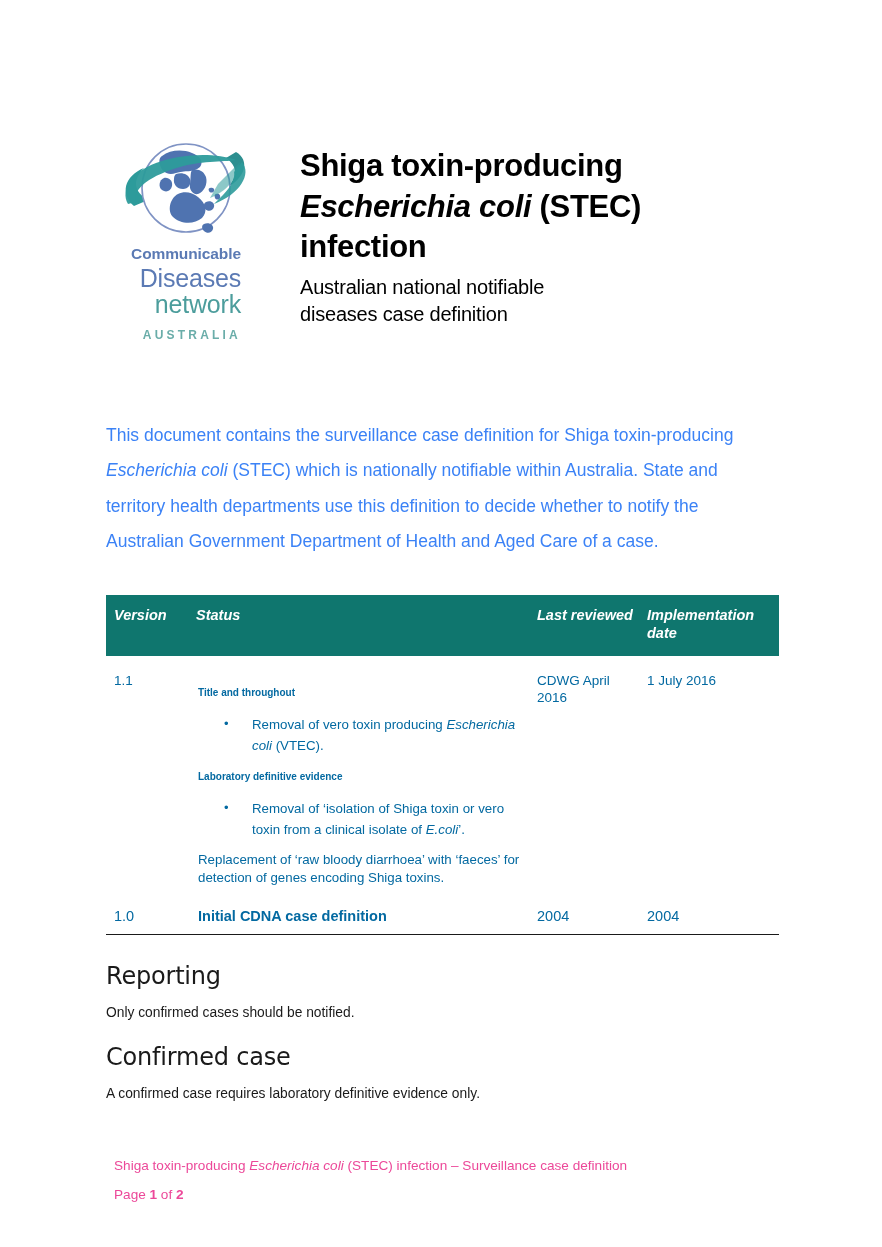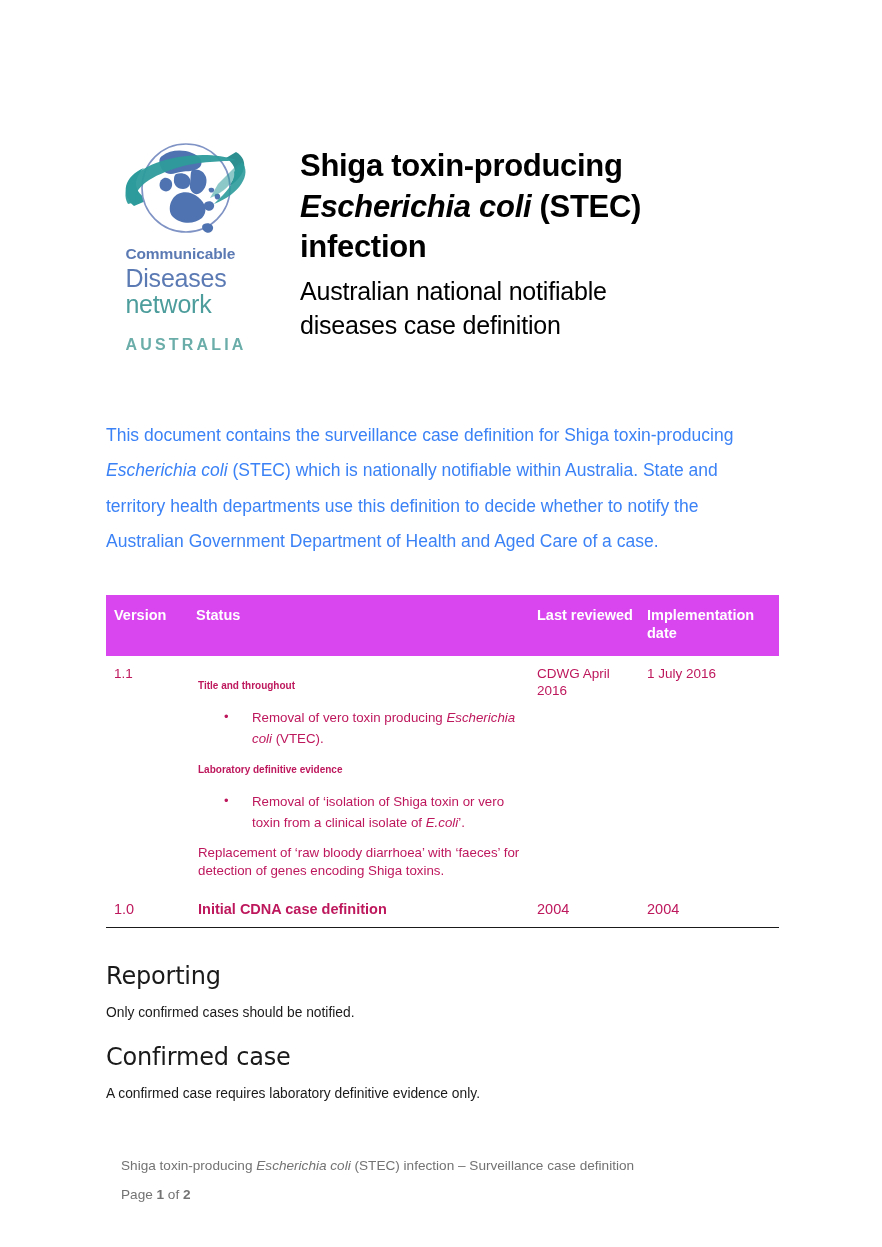--- a/index.html
+++ b/index.html
@@ -44,21 +44,21 @@
   }
 
   .logo-mark {
     width: 136px;
     height: 116px;
     position: relative;
   }
 
   .logo-wordmark {
     margin-top: -2px;
-    text-align: left;
+    text-align: right;
     line-height: 1;
     user-select: none;
   }
   .wm-communicable {
     font-size: 15.5px;
     font-weight: 700;
     color: #5b7ab4;
     letter-spacing: -0.1px;
     display: block;
   }
@@ -72,44 +72,44 @@
   }
   .wm-network {
     font-size: 25px;
     font-weight: 400;
     color: #4c9d9c;
     display: block;
     margin-top: 1px;
     letter-spacing: -0.2px;
   }
   .wm-australia {
-    font-size: 16px;
+    font-size: 12px;
     font-weight: 700;
     color: #6aada9;
     display: block;
-    margin-top: 20px;
+    margin-top: 12px;
     letter-spacing: 3.2px;
   }
 
   .title-block {
     flex: 1 1 auto;
     padding-left: 34px;
     padding-top: 18px;
   }
   .doc-title {
     font-size: 31px;
     font-weight: 700;
     line-height: 1.31;
     letter-spacing: -0.3px;
     color: #000;
     margin: 0;
   }
   .doc-title .sci { font-style: italic; }
   .doc-subtitle {
-    font-size: 25px;
+    font-size: 20px;
     font-weight: 400;
     line-height: 1.36;
     color: #000;
     margin: 6px 0 0 0;
     letter-spacing: -0.2px;
   }
 
   
   .intro {
     position: absolute;
@@ -125,34 +125,35 @@
   
   .vtable {
     position: absolute;
     left: 106px;
     top: 595px;
     width: 673px;
     border-collapse: collapse;
     table-layout: fixed;
   }
   .vtable th {
-    background: #d946ef;
+    background: #0f766e;
     color: #ffffff;
     font-size: 14.5px;
     font-weight: 700;
     text-align: left;
     vertical-align: top;
     padding: 11px 6px 13px 8px;
     line-height: 1.26;
+    font-style: italic;
   }
   .vtable td {
     vertical-align: top;
     font-size: 13.5px;
-    color: #be185d;
-    padding: 9px 6px 8px 8px;
+    color: #0369a1;
+    padding: 16px 6px 8px 8px;
     line-height: 1.3;
   }
   .col-version { width: 82px; }
   .col-status  { width: 341px; }
   .col-last    { width: 110px; }
   .col-impl    { width: 140px; }
 
   .row-main td { padding-bottom: 10px; }
   .row-main .cell-status { padding-left: 10px; }
   .row-last td {
@@ -220,25 +221,25 @@
     margin: 13px 0 0 0;
     line-height: 1.4;
   }
 
   .sec-reporting { top: 962px; }
   .sec-confirmed { top: 1043px; }
 
   
   .footer {
     position: absolute;
-    left: 121px;
+    left: 114px;
     top: 1158px;
     width: 673px;
     font-size: 13.6px;
-    color: #737373;
+    color: #ec4899;
   }
   .footer .sci { font-style: italic; }
   .footer-pager {
     text-align: left;
     margin-top: 14px;
     font-size: 13.6px;
   }
   .footer-pager b { font-weight: 700; }
 </style>
 </head>

